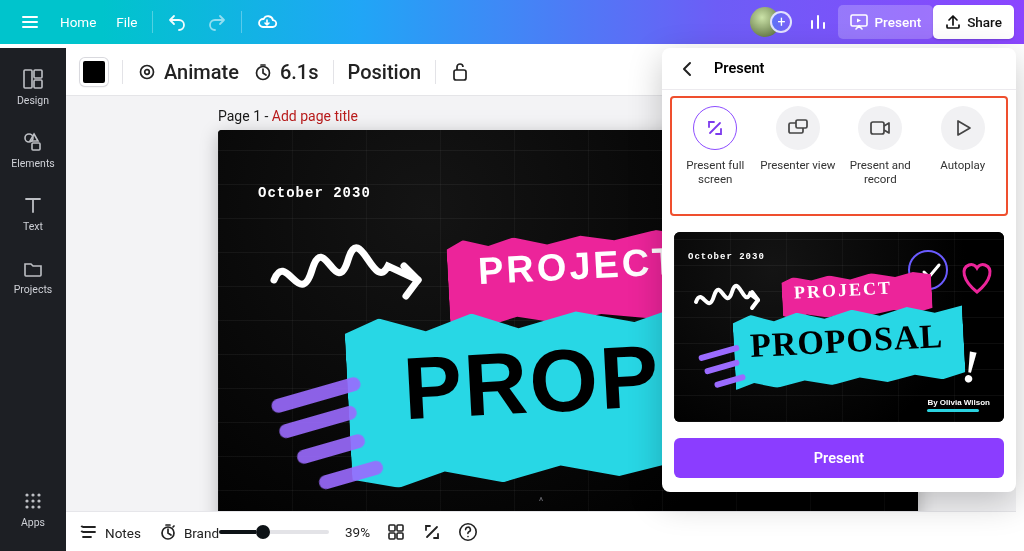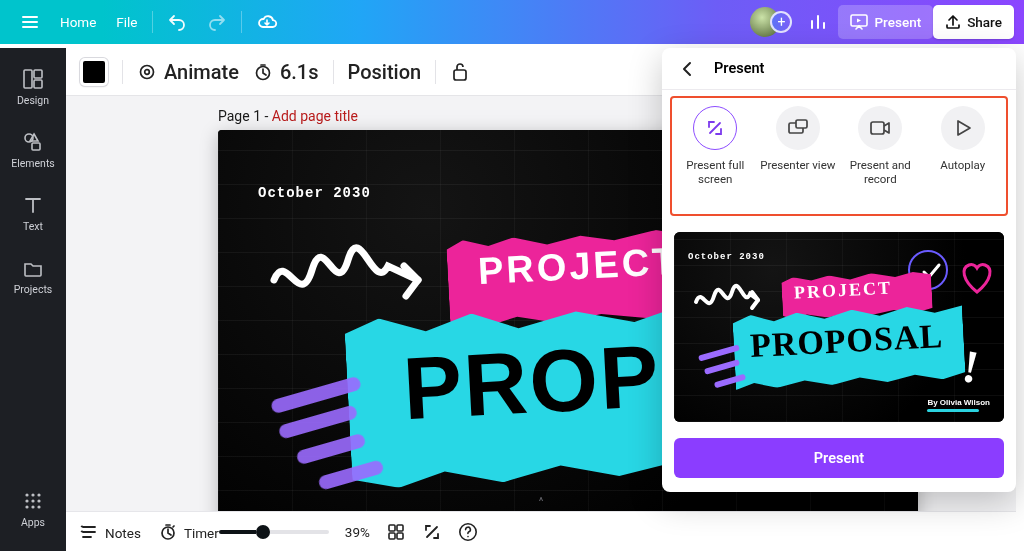--- a/index.html
+++ b/index.html
@@ -393,21 +393,21 @@
         <path d="M1 4l1-1 1 1M1 9l1-1 1 1" stroke="#222" stroke-width="1.2" fill="none"></path>
       </svg>
     <span>Notes</span>
   </div>
   <div class="bb-sep"></div>
   <div class="bb-item">
     <svg width="18" height="18" viewBox="0 0 18 18">
         <circle cx="9" cy="10" r="6" fill="none" stroke="#222" stroke-width="1.7"></circle>
         <path d="M9 6v4l3 2M7 2h4M14 4l1-1" stroke="#222" stroke-width="1.7" fill="none" stroke-linecap="round"></path>
       </svg>
-    <span>Timer</span>
+    <span>Brand</span>
   </div>
 
 
   <div class="bb-right">
     <div class="zoom-slider"></div>
     <span>39%</span>
     <div class="bb-icn">
       <svg width="18" height="18" viewBox="0 0 18 18">
           <rect x="2" y="2" width="6" height="6" rx="1" fill="none" stroke="#222" stroke-width="1.6"></rect>
           <rect x="10" y="2" width="6" height="6" rx="1" fill="none" stroke="#222" stroke-width="1.6"></rect>

